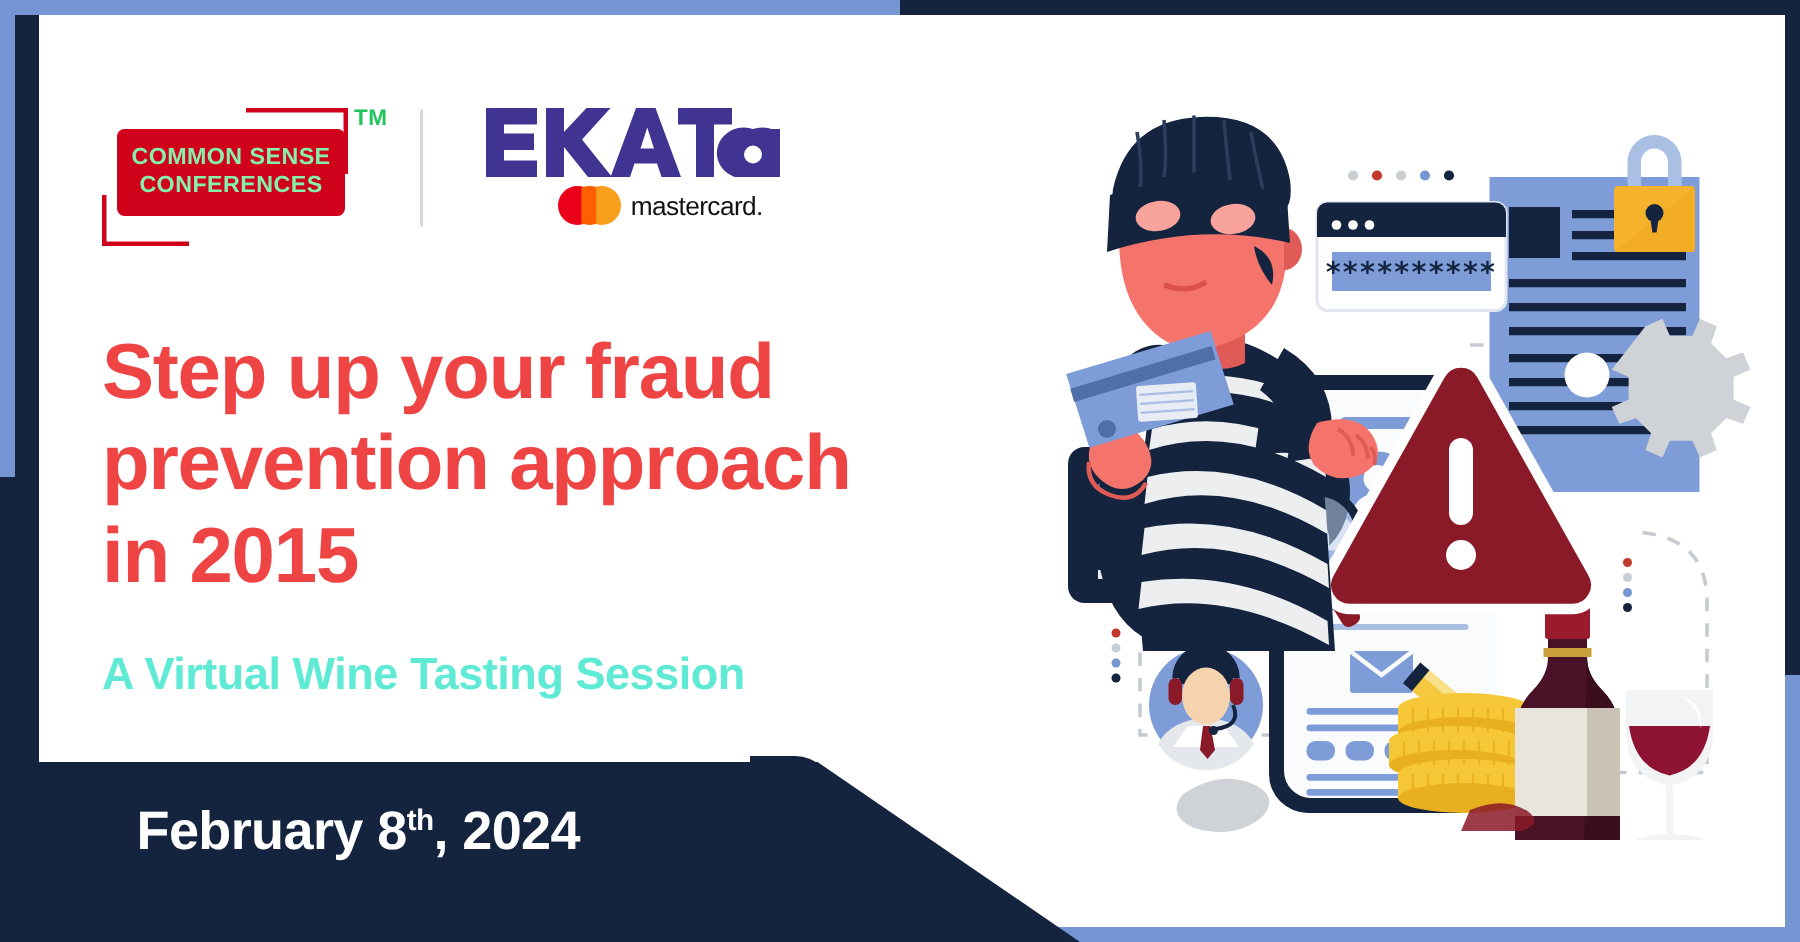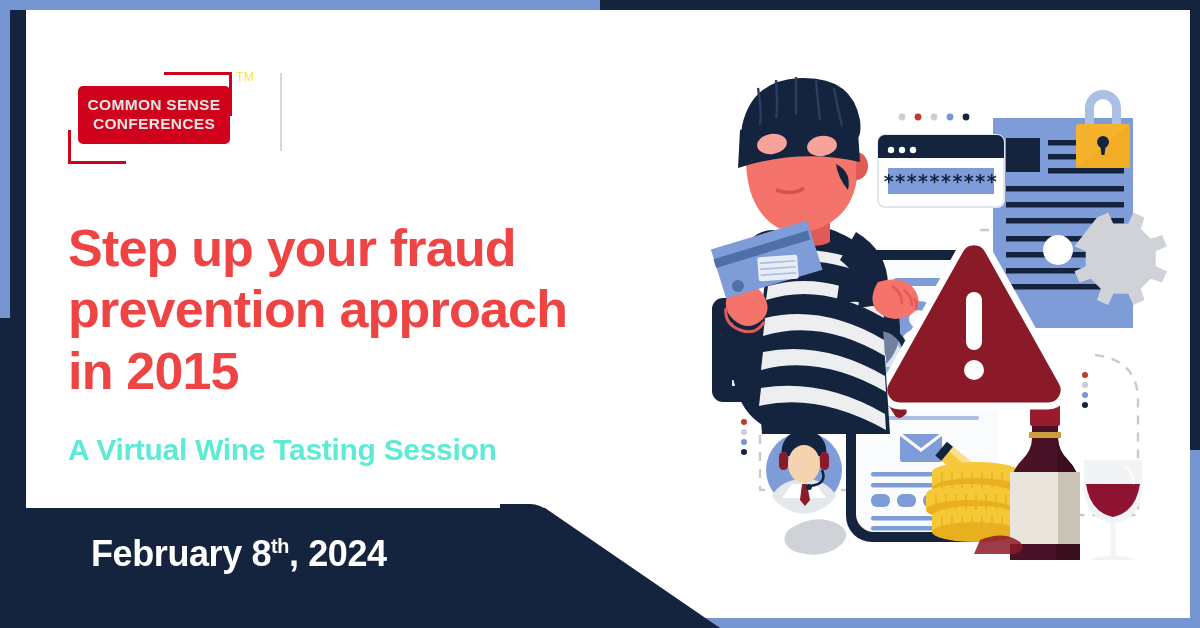--- a/index.html
+++ b/index.html
@@ -68,41 +68,41 @@
   .cs-logo-wrap {
     position:relative; width:200px; height:96px;
   }
   .cs-badge {
     position:absolute; left:10px; top:22px;
     width:152px; height:58px;
     background:#D0021B;
     border-radius:5px;
     display:flex; flex-direction:column;
     align-items:center; justify-content:center;
-    color:#e5e5e5;
+    color:#86efac;
     font-weight:bold;
     font-size:15.5px;
     letter-spacing:0.3px;
     line-height:1.22;
   }
   .cs-bracket-tr {
     position:absolute; left:96px; top:8px;
     width:68px; height:44px;
     border-top:3.5px solid #D0021B;
     border-right:3.5px solid #D0021B;
   }
   .cs-bracket-bl {
     position:absolute; left:0px; top:66px;
     width:58px; height:34px;
     border-bottom:3.5px solid #D0021B;
     border-left:3.5px solid #D0021B;
   }
   .cs-tm {
     position:absolute; left:168px; top:6px;
-    color:#fde047; font-size:12px; font-weight:normal;
+    color:#22c55e; font-size:15px; font-weight:bold;
     letter-spacing:0.3px;
   }
   .logo-divider {
     width:1.5px; height:78px; background:#D5D8DE;
     margin:0 42px 0 12px;
   }
   .ek-wrap { position:relative; width:200px; height:92px; }
   .ek-word {
     position:absolute; left:0; top:6px;
     width:196px; height:46px;
@@ -481,20 +481,47 @@
         <div class="cs-bracket-bl"></div>
         <div class="cs-badge">
           <span>COMMON SENSE</span>
           <span>CONFERENCES</span>
         </div>
         <div class="cs-tm">TM</div>
       </div>
 
       <div class="logo-divider"></div>
 
+      <div class="ek-wrap">
+        <div class="ek-word">
+          <svg viewBox="0 0 196 46" xmlns="http://www.w3.org/2000/svg" aria-label="EKATA">
+            <g fill="#413391">
+
+              <path d="M0 0 h34 v11 h-22 v6 h20 v11 h-20 v7 h22 v11 h-34z"></path>
+
+              <path d="M40 0 h12 v16 l15 -16 h16 l-19 21 l20 25 h-16 l-16 -20 v20 h-12z"></path>
+
+              <path d="M96 46 h-13 l17 -46 h13 l17 46 h-13 l-3 -9 h-15z m7 -19 h9 l-4.5 -14z"></path>
+
+              <path d="M128 0 h36 v11 h-12 v35 h-12 v-35 h-12z"></path>
+
+              <path d="M178 14 a18 17 0 1 0 0 32 a18 17 0 1 0 0 -32 z m0 11 a6 6 0 1 1 0 12 a6 6 0 1 1 0 -12z"></path>
+              <rect x="184" y="14" width="12" height="32"></rect>
+            </g>
+          </svg>
+        </div>
+        <div class="mc-row">
+          <div class="mc-circles">
+            <div class="mc-c mc-red"></div>
+            <div class="mc-c mc-yellow"></div>
+            <div class="mc-mid"></div>
+          </div>
+          <div class="mc-text">mastercard.</div>
+        </div>
+      </div>
 
     </div>
 
     <div class="headline">
       <div>Step up your fraud</div>
       <div>prevention approach</div>
       <div>in 2015</div>
     </div>
 
     <div class="subtitle">A Virtual Wine Tasting Session</div>

